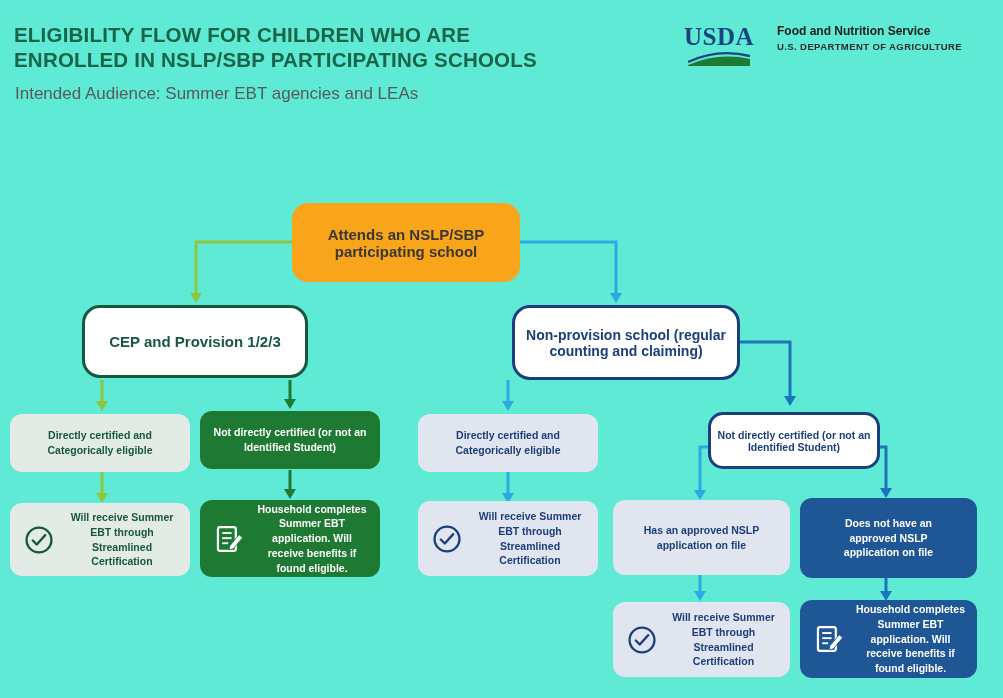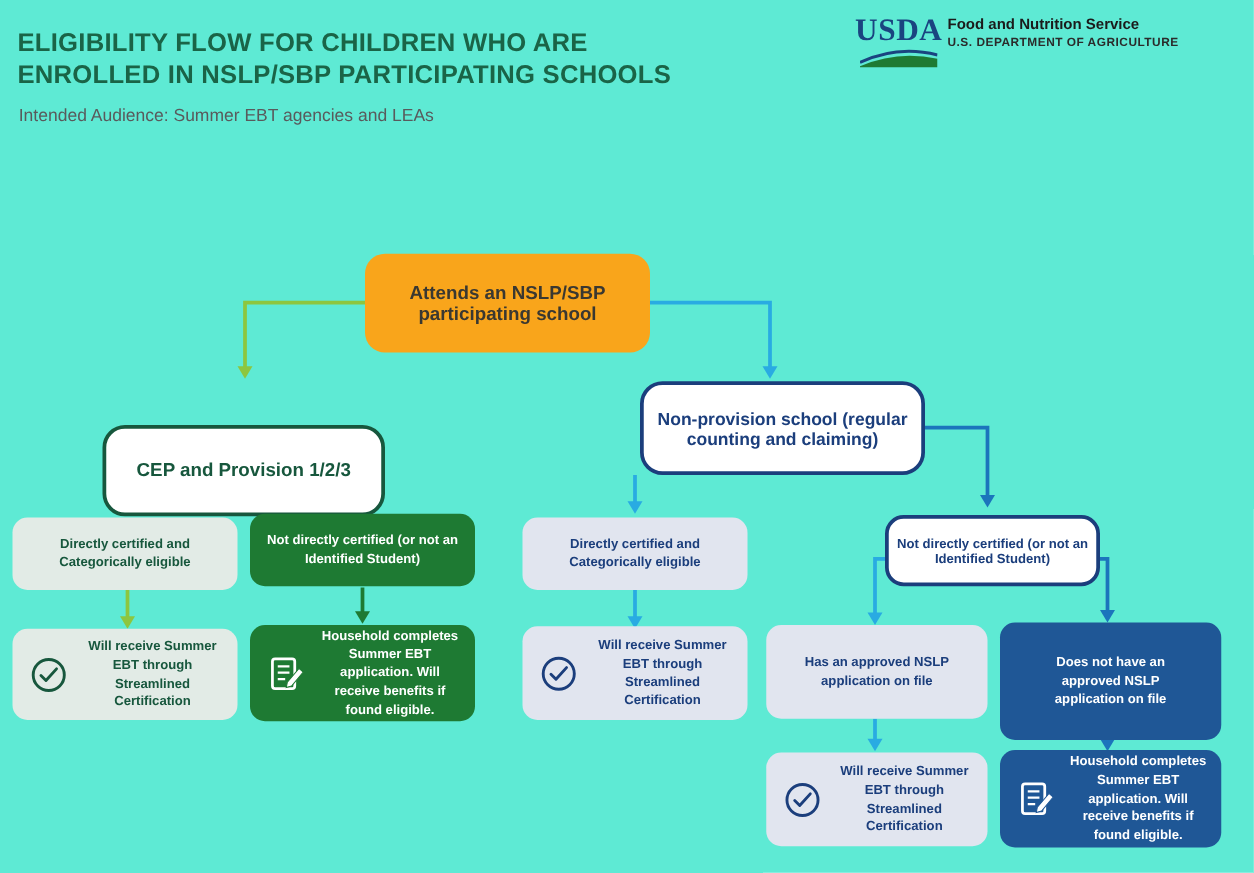--- a/index.html
+++ b/index.html
@@ -2,53 +2,53 @@
 <html><head>
 <meta charset="utf-8">
 <style>
   * { margin:0; padding:0; box-sizing:border-box; }
   body { background:#ffffff; font-family:"Liberation Sans", sans-serif; }
   #canvas { position:relative; width:1003px; height:698px; background:#5eead4; overflow:hidden; }
 
   
   .title { position:absolute; left:14px; top:22px; color:#1A6447; font-weight:bold;
            font-size:20.5px; line-height:1.22; letter-spacing:0.2px; }
-  .subtitle { position:absolute; left:15px; top:84px; color:#595A5C; font-size:14px; }
-
-  .logo-block { position:absolute; left:688px; top:12px; display:flex; align-items:flex-start; gap:8px; }
+  .subtitle { position:absolute; left:15px; top:84px; color:#595A5C; font-size:17px; }
+
+  .logo-block { position:absolute; left:688px; top:24px; display:flex; align-items:flex-start; gap:27px; }
   .usda-mark { display:flex; flex-direction:column; align-items:center; width:62px; }
   .usda-word { font-family:"Liberation Serif", serif; font-weight:bold; color:#1A4480;
                font-size:25px; line-height:1; letter-spacing:0.5px; }
   .logo-text .fns { font-size:12px; color:#1B1B1B; line-height:1.2;font-weight:bold; }
   .logo-text .dept { font-size:9.5px; color:#2B2B2B; font-weight:bold; letter-spacing:0.4px; margin-top:3px; }
 
   
   .node { position:absolute; display:flex; align-items:center; justify-content:center;
           text-align:center; font-weight:bold; }
   .root-node { left:292px; top:203px; width:228px; height:79px; background:#F9A51B;
                border-radius:16px; color:#3A3831; font-size:15px; padding:0 26px; }
   .outline-green { left:82px; top:305px; width:226px; height:73px; background:#fff;
-                   border:3px solid #17573D; border-radius:18px; color:#17573D; font-size:15px; padding:0 18px;margin-top:35px; }
+                   border:3px solid #17573D; border-radius:18px; color:#17573D; font-size:15px; padding:0 18px; }
   .outline-navy-big { left:512px; top:305px; width:228px; height:75px; background:#fff;
                    border:3px solid #1B3E7C; border-radius:18px; color:#1B3E7C; font-size:14px; padding:0 10px; }
   .outline-navy-sm { left:708px; top:412px; width:172px; height:57px; background:#fff;
                    border:3px solid #1B3E7C; border-radius:15px; color:#1B3E7C; font-size:10.5px; padding:0 6px; }
   .sage { background:#E2EBE6; color:#17573D; border-radius:12px; font-size:10.5px; line-height:1.4; }
   .dgreen { background:#1E7A33; color:#ffffff; border-radius:12px; font-size:10.5px; line-height:1.4; }
   .lblue { background:#E1E5EF; color:#1B3E7C; border-radius:12px; font-size:10.5px; line-height:1.4; }
   .navyfill { background:#1F5796; color:#ffffff; border-radius:12px; font-size:10.5px; line-height:1.4; }
 
   .p-sage1  { left:10px;  top:414px; width:180px; height:58px; padding:0 18px; }
   .p-dg1    { left:200px; top:411px; width:180px; height:58px; padding:0 10px; }
   .p-sage2  { left:10px;  top:503px; width:180px; height:73px; }
   .p-dg2    { left:200px; top:500px; width:180px; height:77px; }
   .p-lb1    { left:418px; top:414px; width:180px; height:58px; padding:0 18px; }
   .p-lb2    { left:418px; top:501px; width:180px; height:75px; }
   .p-lb3    { left:613px; top:500px; width:177px; height:75px; padding:0 24px; }
-  .p-navy1  { left:800px; top:498px; width:177px; height:94px; padding:0 30px; }
+  .p-navy1  { left:800px; top:498px; width:177px; height:80px; padding:0 30px; }
   .p-lb4    { left:613px; top:602px; width:177px; height:75px; }
   .p-navy2  { left:800px; top:600px; width:177px; height:78px; }
 
   .icon-node { display:flex; align-items:center; justify-content:flex-start; gap:8px;
                padding:0 10px 0 12px; text-align:center; }
   .icon-node .txt { flex:1; }
   .icon-wrap { flex:0 0 34px; display:flex; align-items:center; justify-content:center; }
 
   
   svg.wires { position:absolute; left:0; top:0; z-index:0; }

